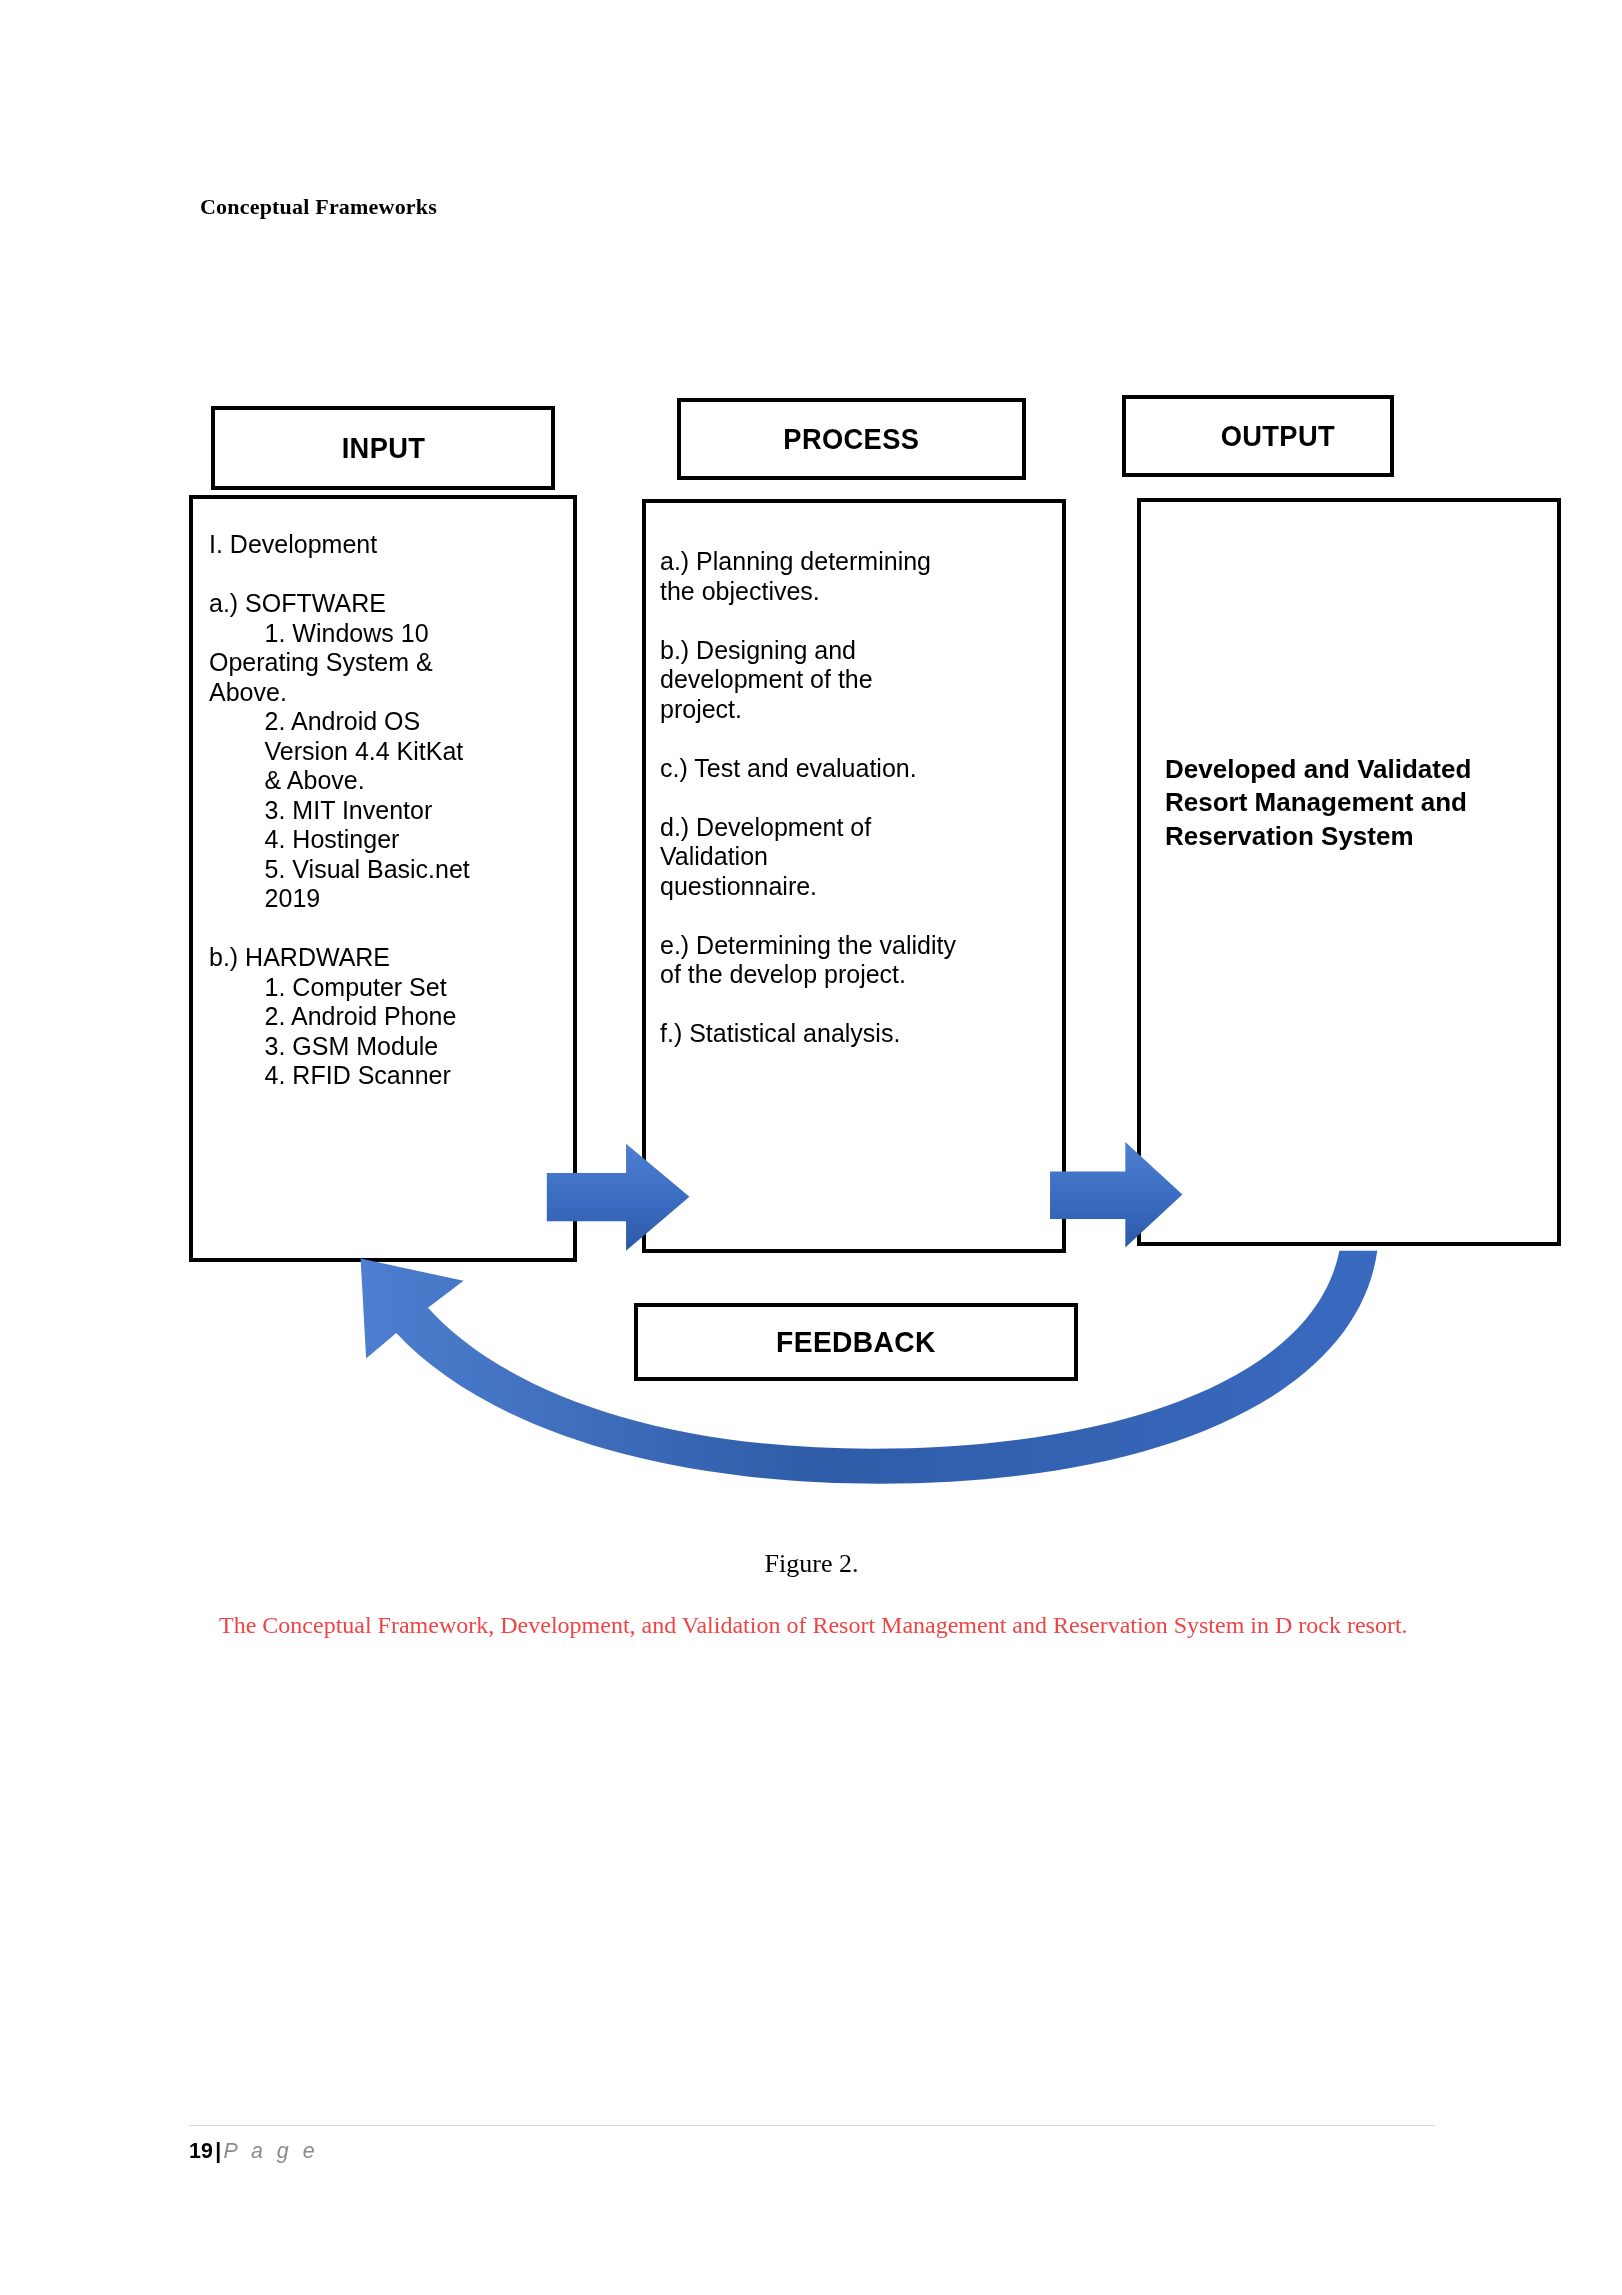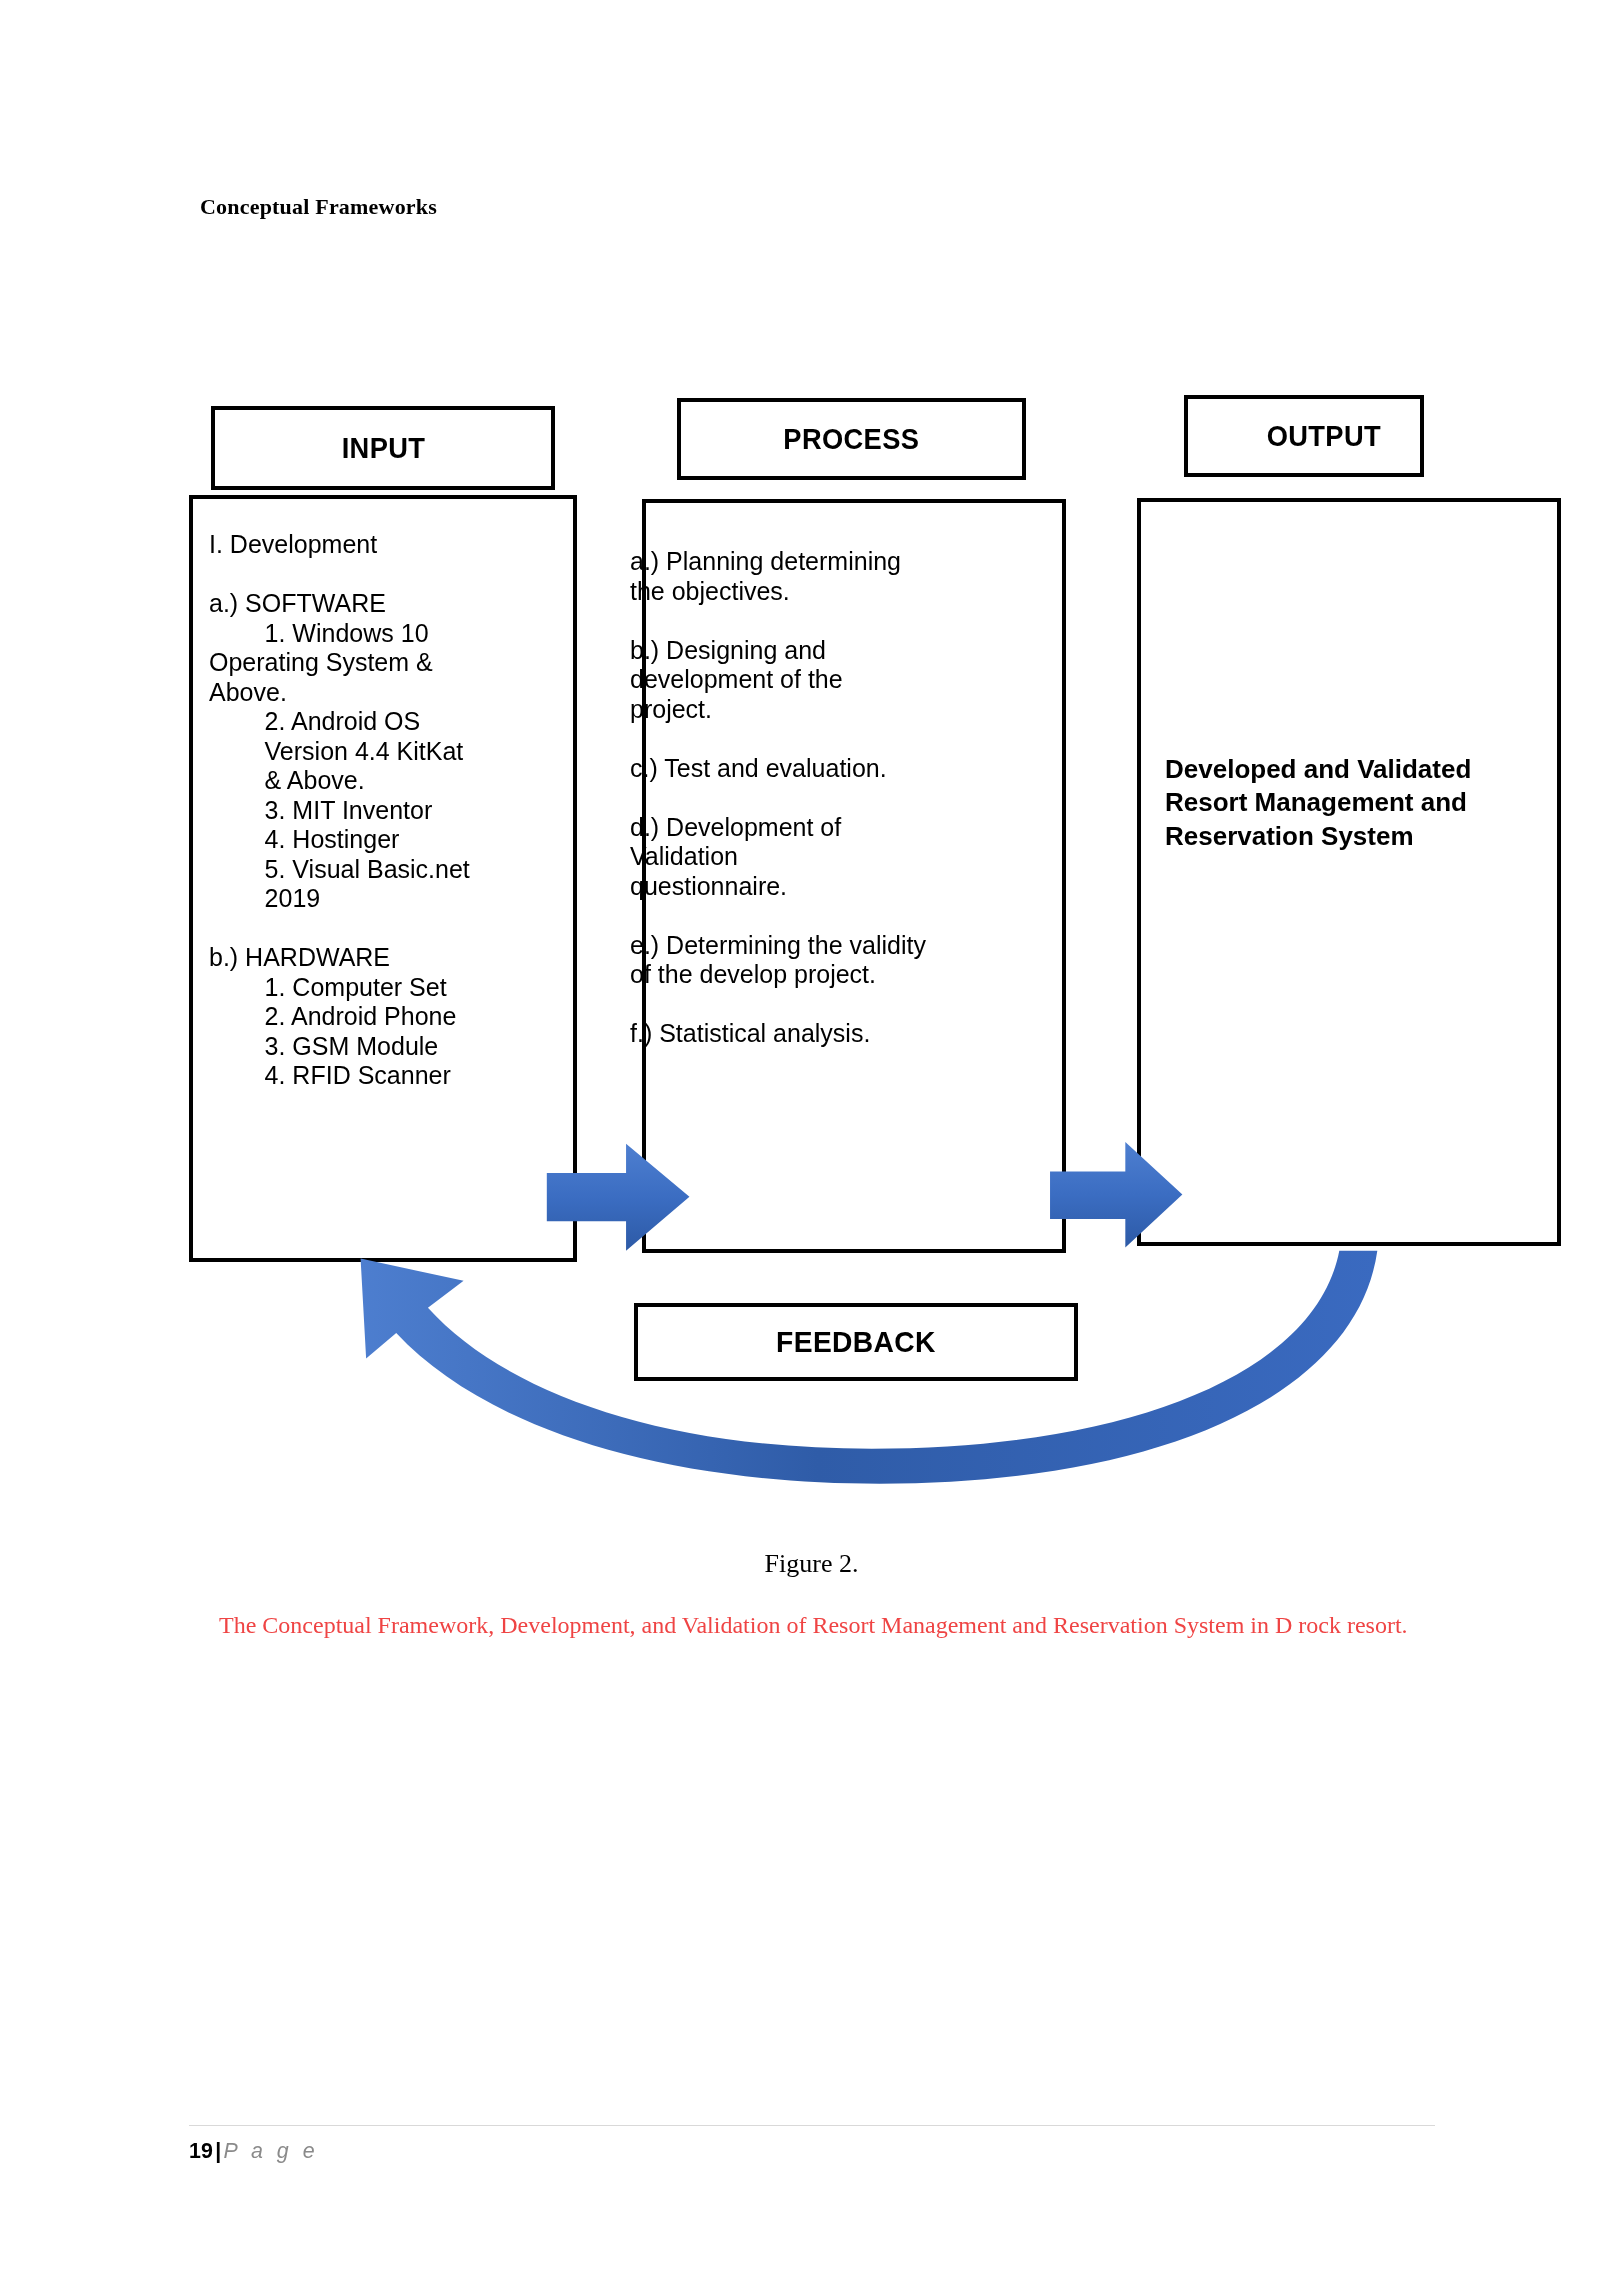--- a/index.html
+++ b/index.html
@@ -60,21 +60,21 @@
     font-weight: bold;
     font-size: 29px;
     color: #000;
     letter-spacing: 0.4px;
     transform: scaleX(0.94);
   }
 
   
   #input-header  { left: 211px;  top: 406px; width: 344px; height: 84px; }
   #process-header{ left: 677px;  top: 398px; width: 349px; height: 82px; }
-  #output-header { left: 1184px; top: 395px; width: 240px; height: 82px; padding-left: 40px; }
+  #output-header { left: 1122px; top: 395px; width: 272px; height: 82px; padding-left: 40px; }
 
   
   #input-body   { left: 189px;  top: 495px; width: 388px;  height: 767px; }
   #process-body { left: 642px;  top: 499px; width: 424px;  height: 754px; }
   #output-body  { left: 1137px; top: 498px; width: 424px;  height: 748px; }
 
   
   .body-text {
     position: absolute;
     font-family: "Liberation Sans", sans-serif;
@@ -84,21 +84,21 @@
     white-space: pre-wrap;
   }
 
   #input-text {
     left: 209px;
     top: 497px;
     width: 349px;
     margin-top: 33px;
   }
   #process-text {
-    left: 630px;
+    left: 660px;
     top: 547px;
     width: 380px;
   }
 
   .out-title {
     position: absolute;
     left: 1165px;
     top: 753px;
     width: 372px;
     text-align: left;

